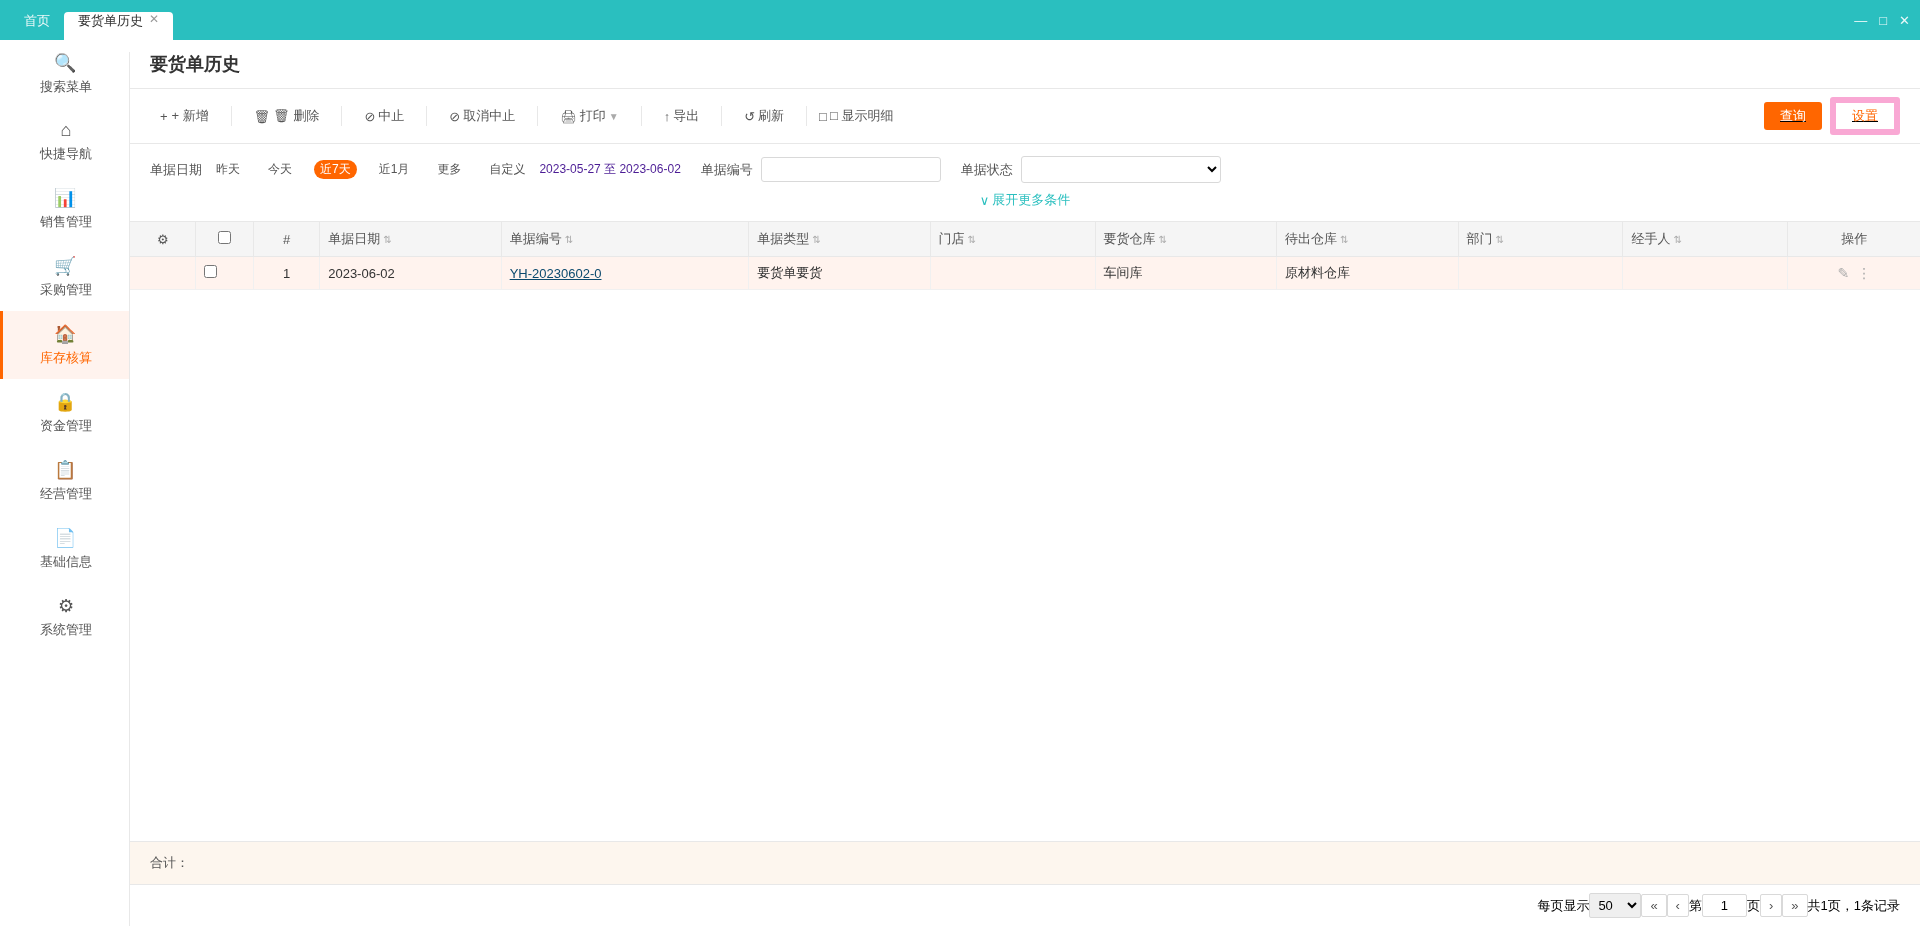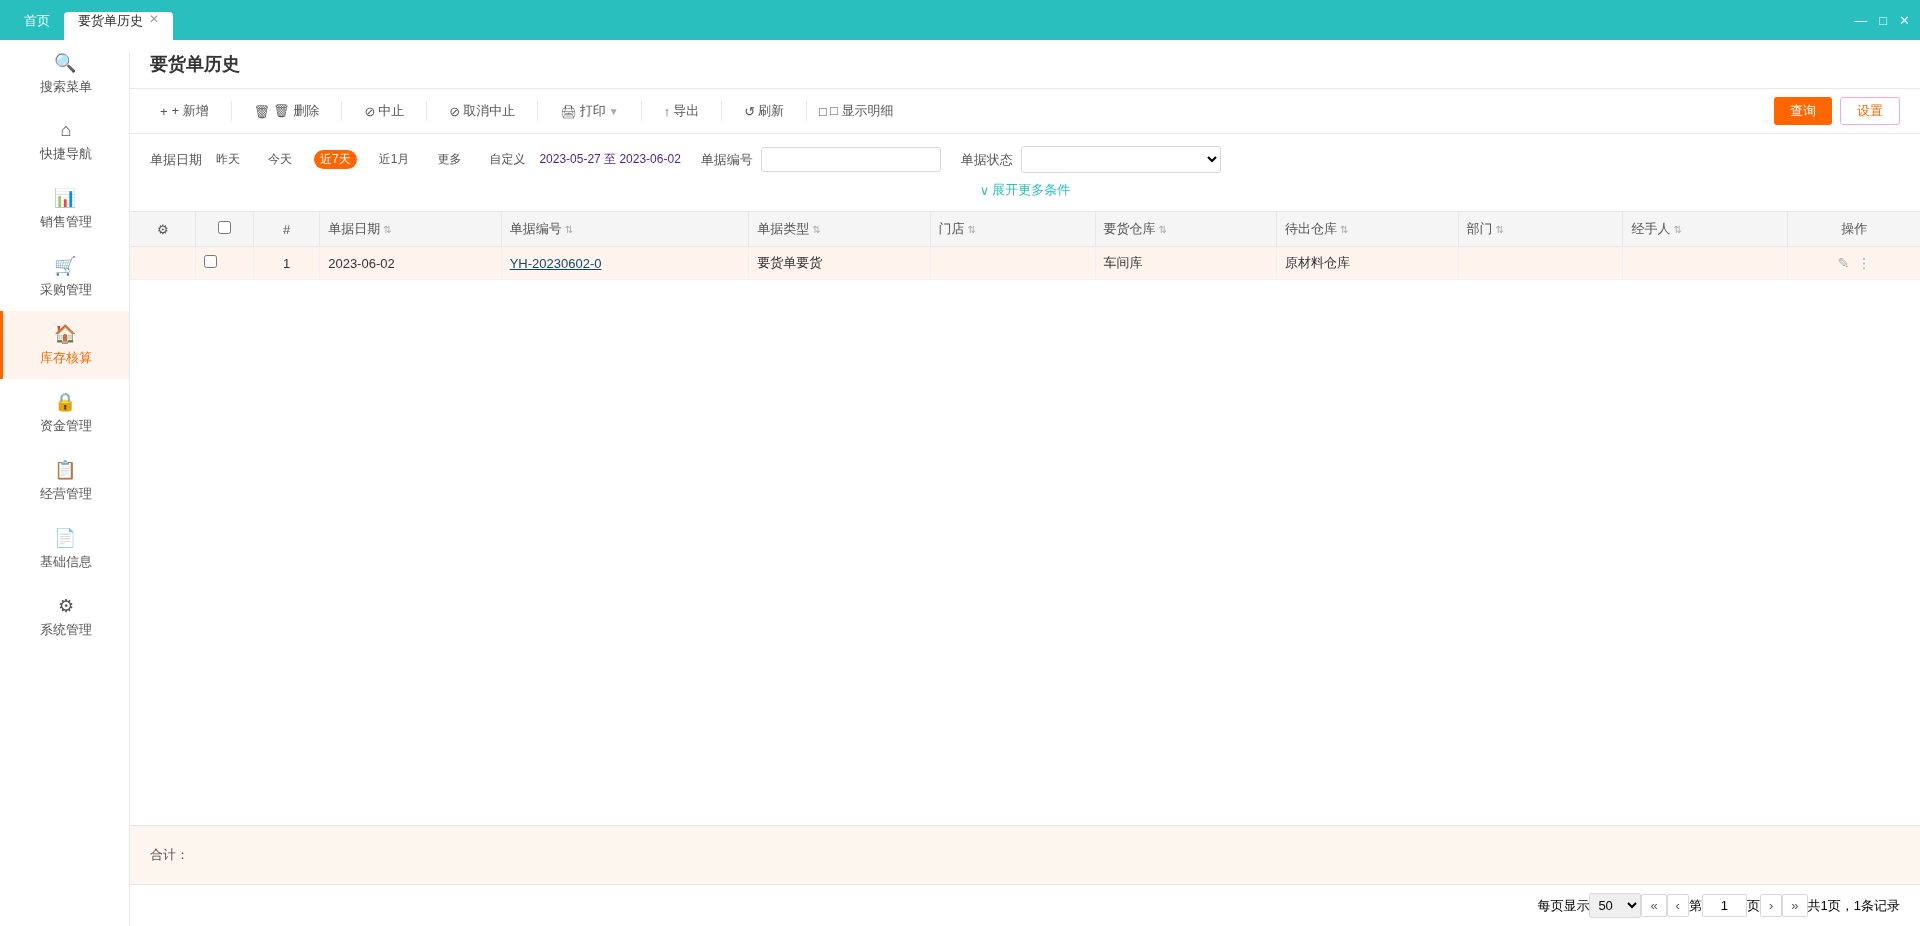--- a/index.html
+++ b/index.html
@@ -131,21 +131,21 @@
       color: #fff;
       border-radius: 3px;
       padding: 5px 16px;
       border: none;
       cursor: pointer;
       font-size: 13px;
     }
     .toolbar-btn-outline {
       background: #fff;
       color: #ff6600;
-      border: 1px solid #f9a8d4;
+      border: 6px solid #f9a8d4;
       border-radius: 3px;
       padding: 4px 16px;
       cursor: pointer;
       font-size: 13px;
     }
     .toolbar-separator { width: 1px; height: 20px; background: #e8e8e8; margin: 0 4px; }
 
     
     .filter-area {
       background: #fff;
@@ -260,21 +260,21 @@
     .settings-col { width: 40px; text-align: center; }
     .checkbox-col { width: 35px; text-align: center; }
     .num-col { width: 40px; text-align: center; }
     .action-col { width: 80px; text-align: center; }
     .action-icon { color: #aaa; cursor: pointer; font-size: 14px; margin: 0 2px; }
 
     
     .table-footer {
       background: #fdf6ee;
       border-top: 1px solid #e8e8e8;
-      padding: 20px 20px;
+      padding: 12px 20px;
       display: flex;
       align-items: center;
       font-size: 13px;
       color: #555;
       flex-shrink: 0;
     }
 
     
     .pagination {
       background: #fff;
@@ -417,21 +417,21 @@
       <div class="toolbar-separator"></div>
       <button class="toolbar-btn">
         <span>↺</span>
         <span> 刷新</span>
       </button>
       <div class="toolbar-separator"></div>
       <div class="display-cell-btn">
         <span>□</span>
         <span>□ 显示明细</span>
       </div>
-      <div style="margin-left:auto; display:flex; gap:8px; align-items:center;">
+      <div style="margin-left:auto; display:flex; gap:8px; align-items:center;text-decoration:underline;">
         <button class="toolbar-btn-primary">查询</button>
         <button class="toolbar-btn-outline">设置</button>
       </div>
     </div>
 
     <div class="filter-area">
       <div class="filter-row">
         <div class="filter-group">
           <span class="filter-label">单据日期</span>
           <div class="date-shortcuts">

